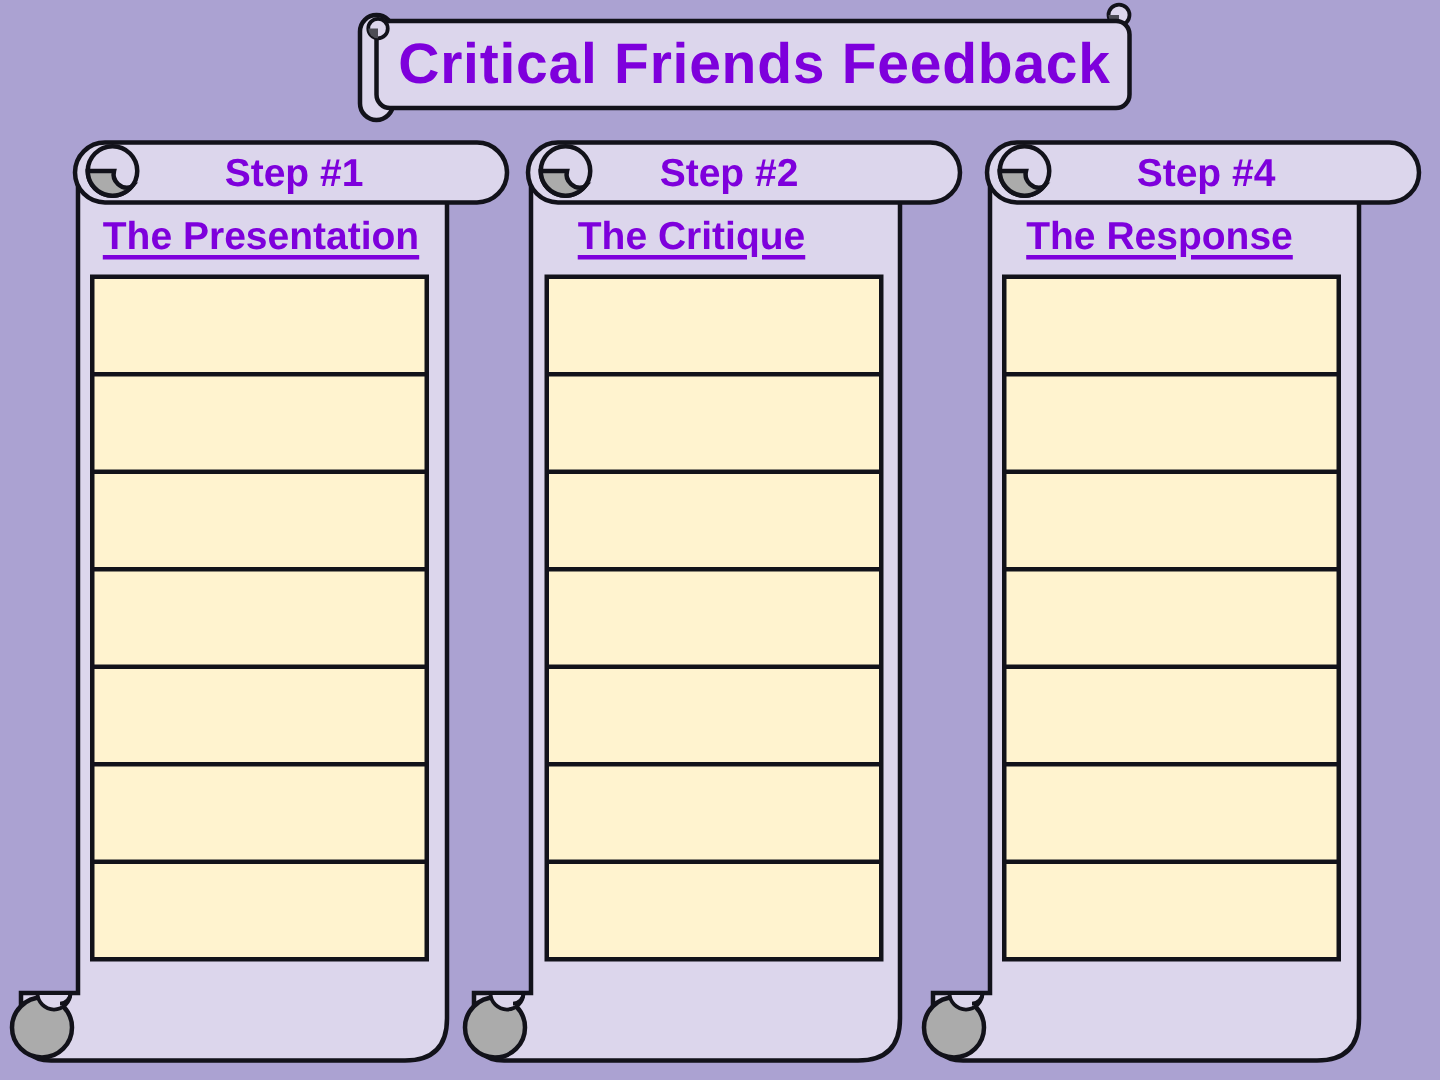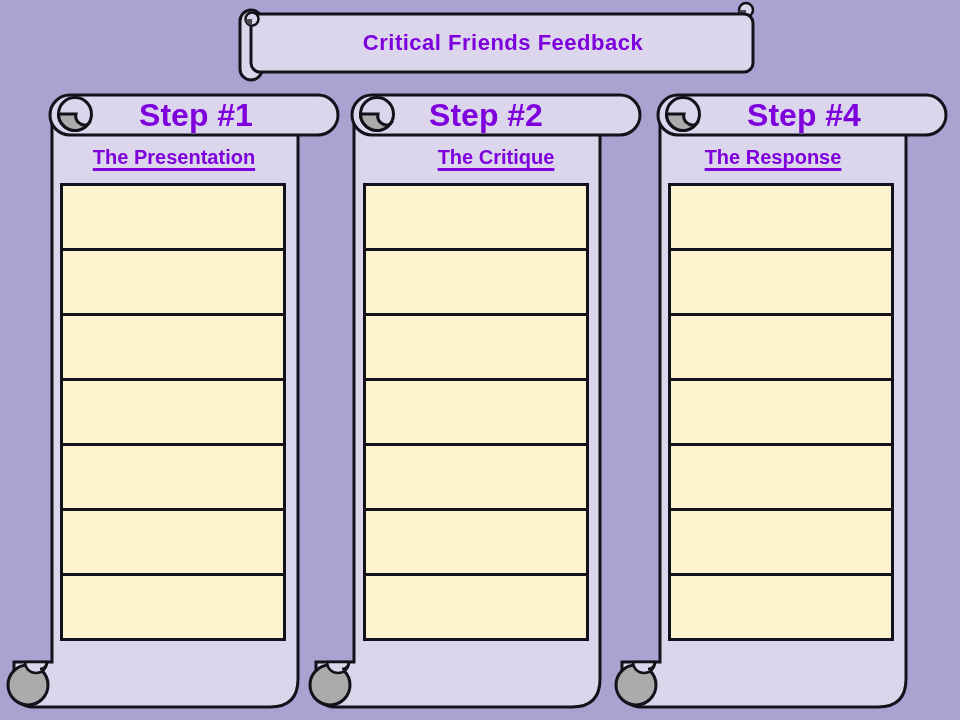--- a/index.html
+++ b/index.html
@@ -19,49 +19,49 @@
   svg.bg{position:absolute;left:0;top:0;}
   .sfill{fill:var(--lav);stroke:var(--ink);stroke-width:3;}
   .thin{stroke-width:2.5;}
   .gfill{fill:var(--gray);stroke:var(--ink);stroke-width:3;}
   .arc{fill:none;stroke:var(--ink);stroke-width:2.5;}
   .gdark{fill:#4C4C55;stroke:none;}
 
   .title-text{
     position:absolute;left:252px;top:14px;width:502px;height:58px;
     display:flex;align-items:center;justify-content:center;
-    font-size:22px;font-weight:bold;color:var(--purple);
+    font-size:38px;font-weight:bold;color:var(--purple);
     letter-spacing:0.5px;
   }
   .step-label{
     position:absolute;top:100px;width:316px;height:30px;
     padding-right:24px;box-sizing:border-box;
     text-align:center;line-height:30px;
-    font-size:32px;font-weight:bold;color:var(--purple);
+    font-size:26px;font-weight:bold;color:var(--purple);
   }
   .subtitle{
     position:absolute;top:142px;width:248px;height:30px;
     text-align:center;line-height:30px;
-    font-size:20px;font-weight:bold;color:var(--purple);
+    font-size:26px;font-weight:bold;color:var(--purple);
     text-decoration:underline;
     text-decoration-thickness:2.5px;
     text-underline-offset:4px;
   }
   .boxes{
     position:absolute;top:183px;width:226px;
     background:var(--ink);
     padding:3px;box-sizing:border-box;
     display:grid;grid-auto-rows:62px;gap:3px;
   }
   .box{background:var(--cream);}
   .p1 .step-label{left:50px;}
   .p1 .subtitle{left:50px;}
   .p1 .boxes{left:60px;}
   .p2 .step-label{left:340px;}
-  .p2 .subtitle{left:372px;}
+  .p2 .subtitle{left:337px;}
   .p2 .boxes{left:363px;}
   .p3 .step-label{left:658px;}
   .p3 .subtitle{left:658px;width:230px;}
   .p3 .boxes{left:668px;}
 </style>
 </head>
 <body>
 
 <svg class="bg" width="960" height="720" viewBox="0 0 960 720">
   <defs>

